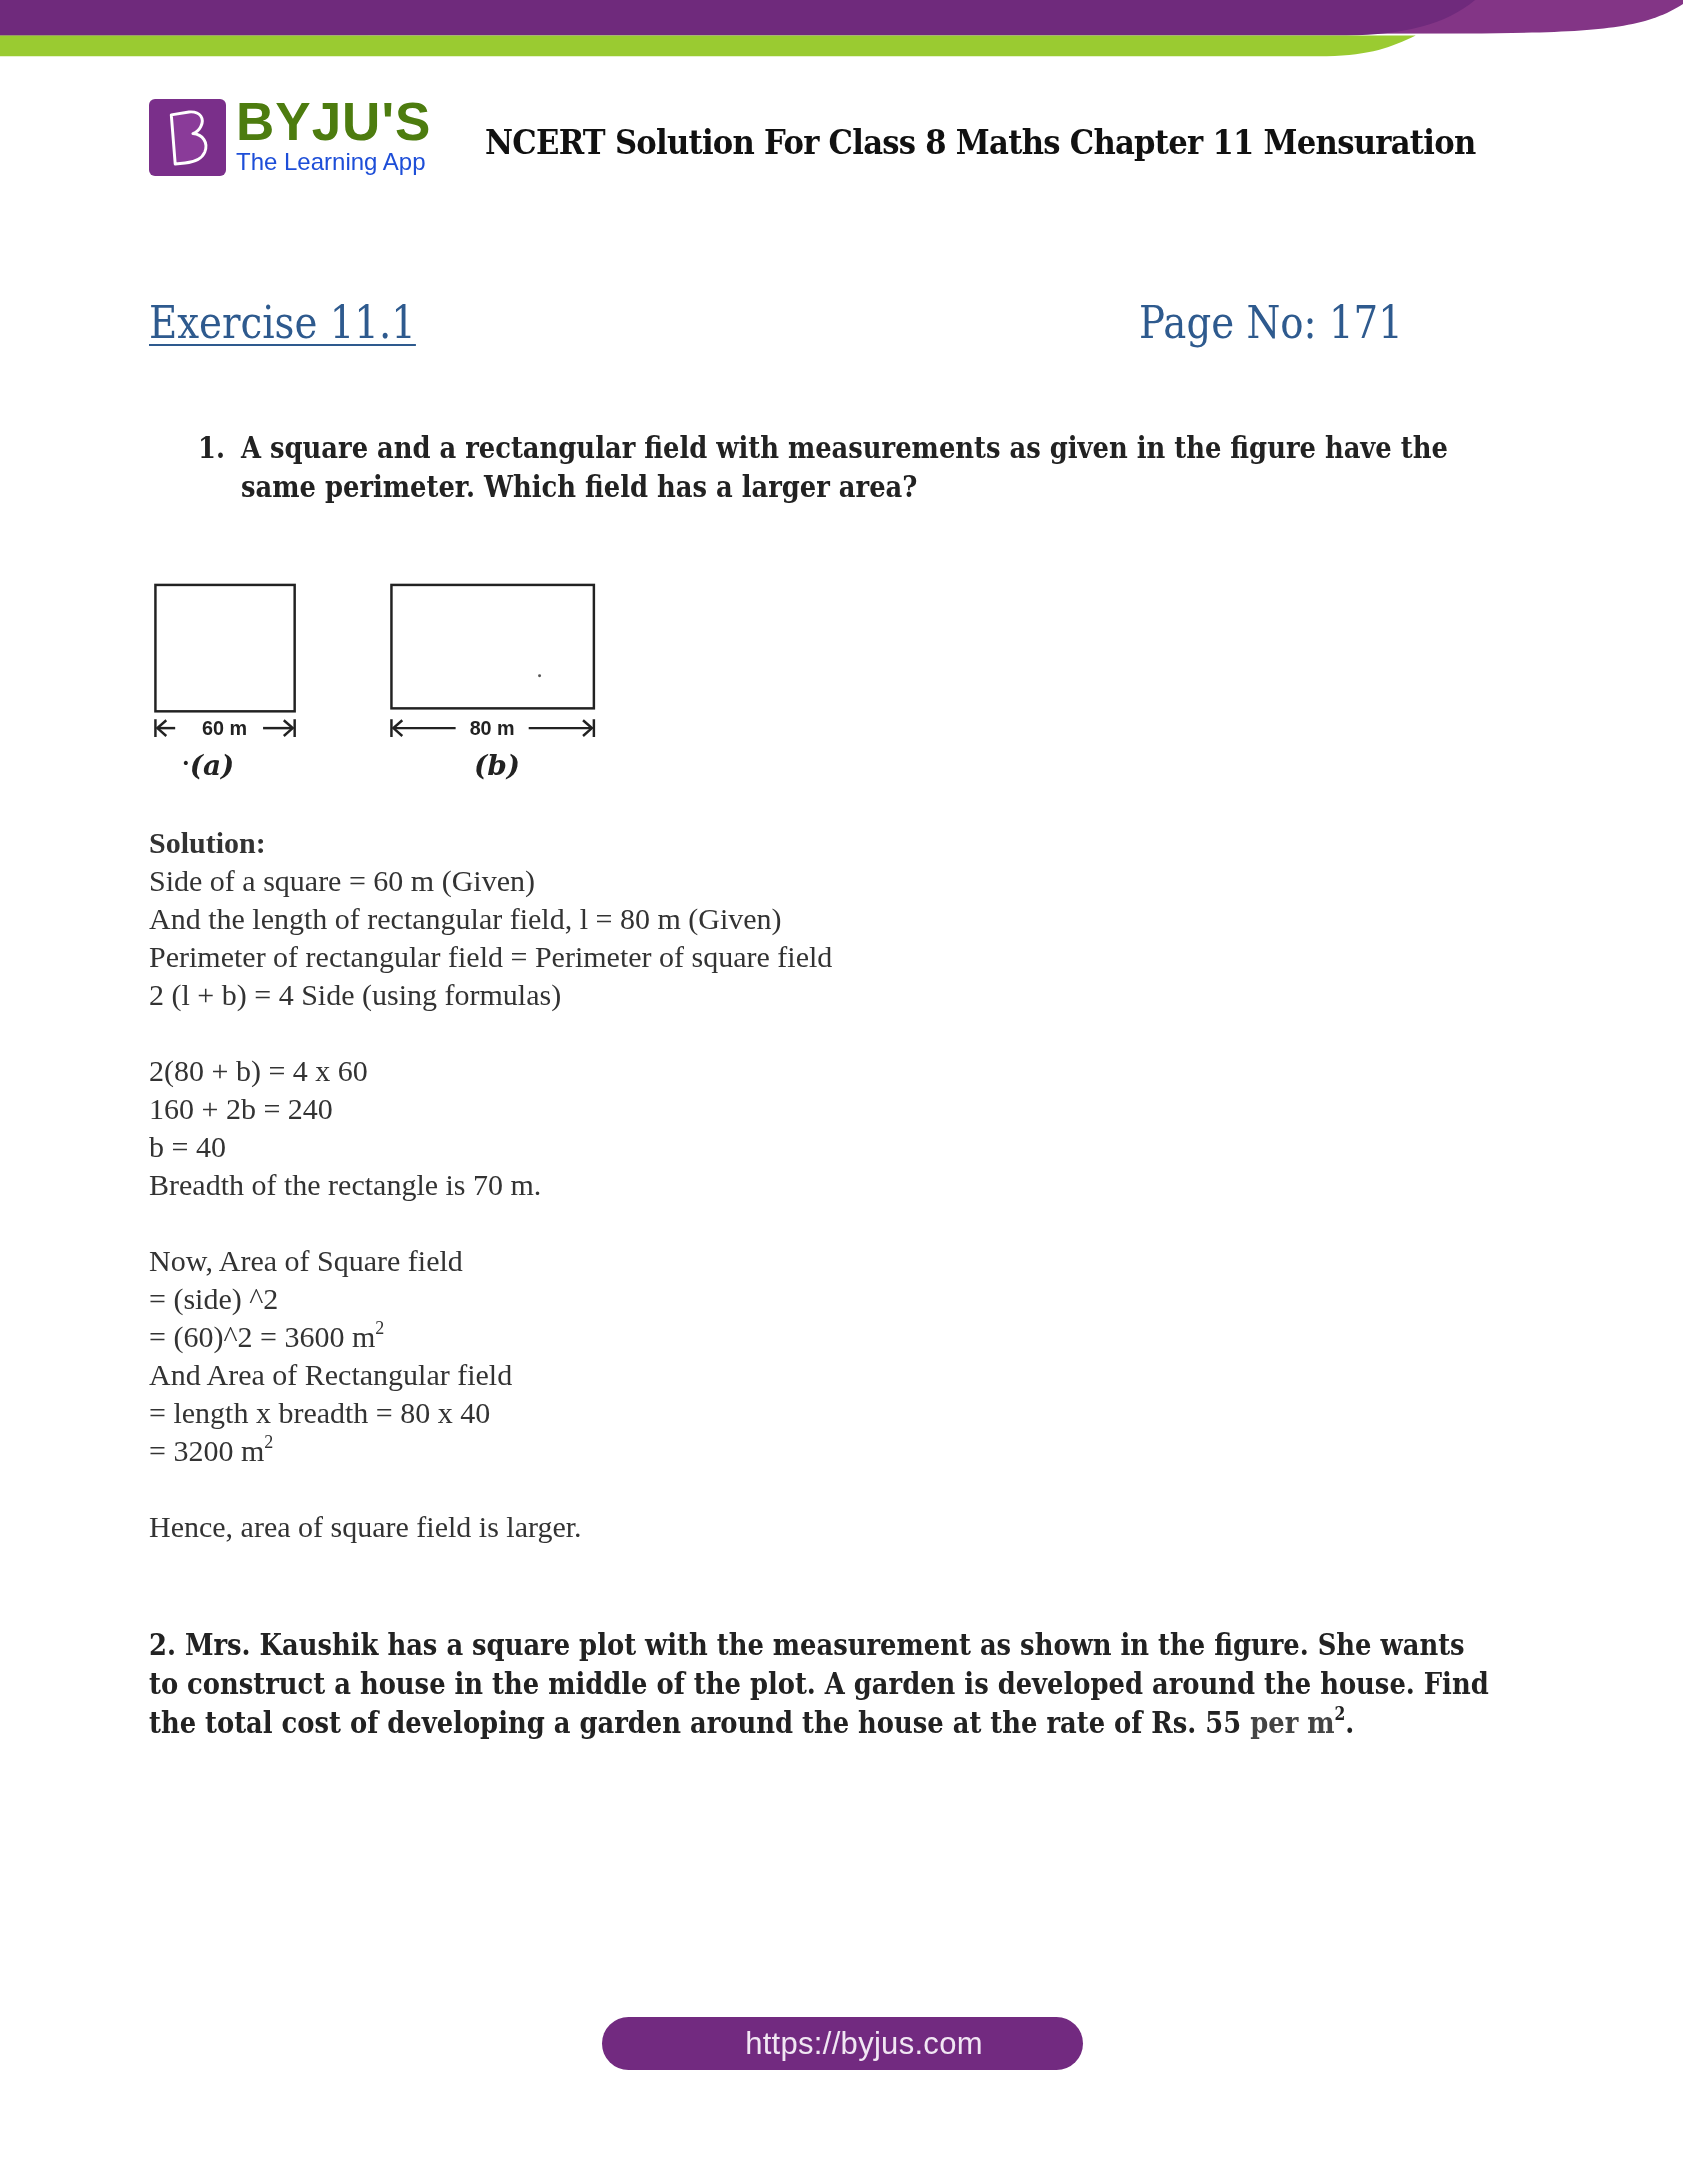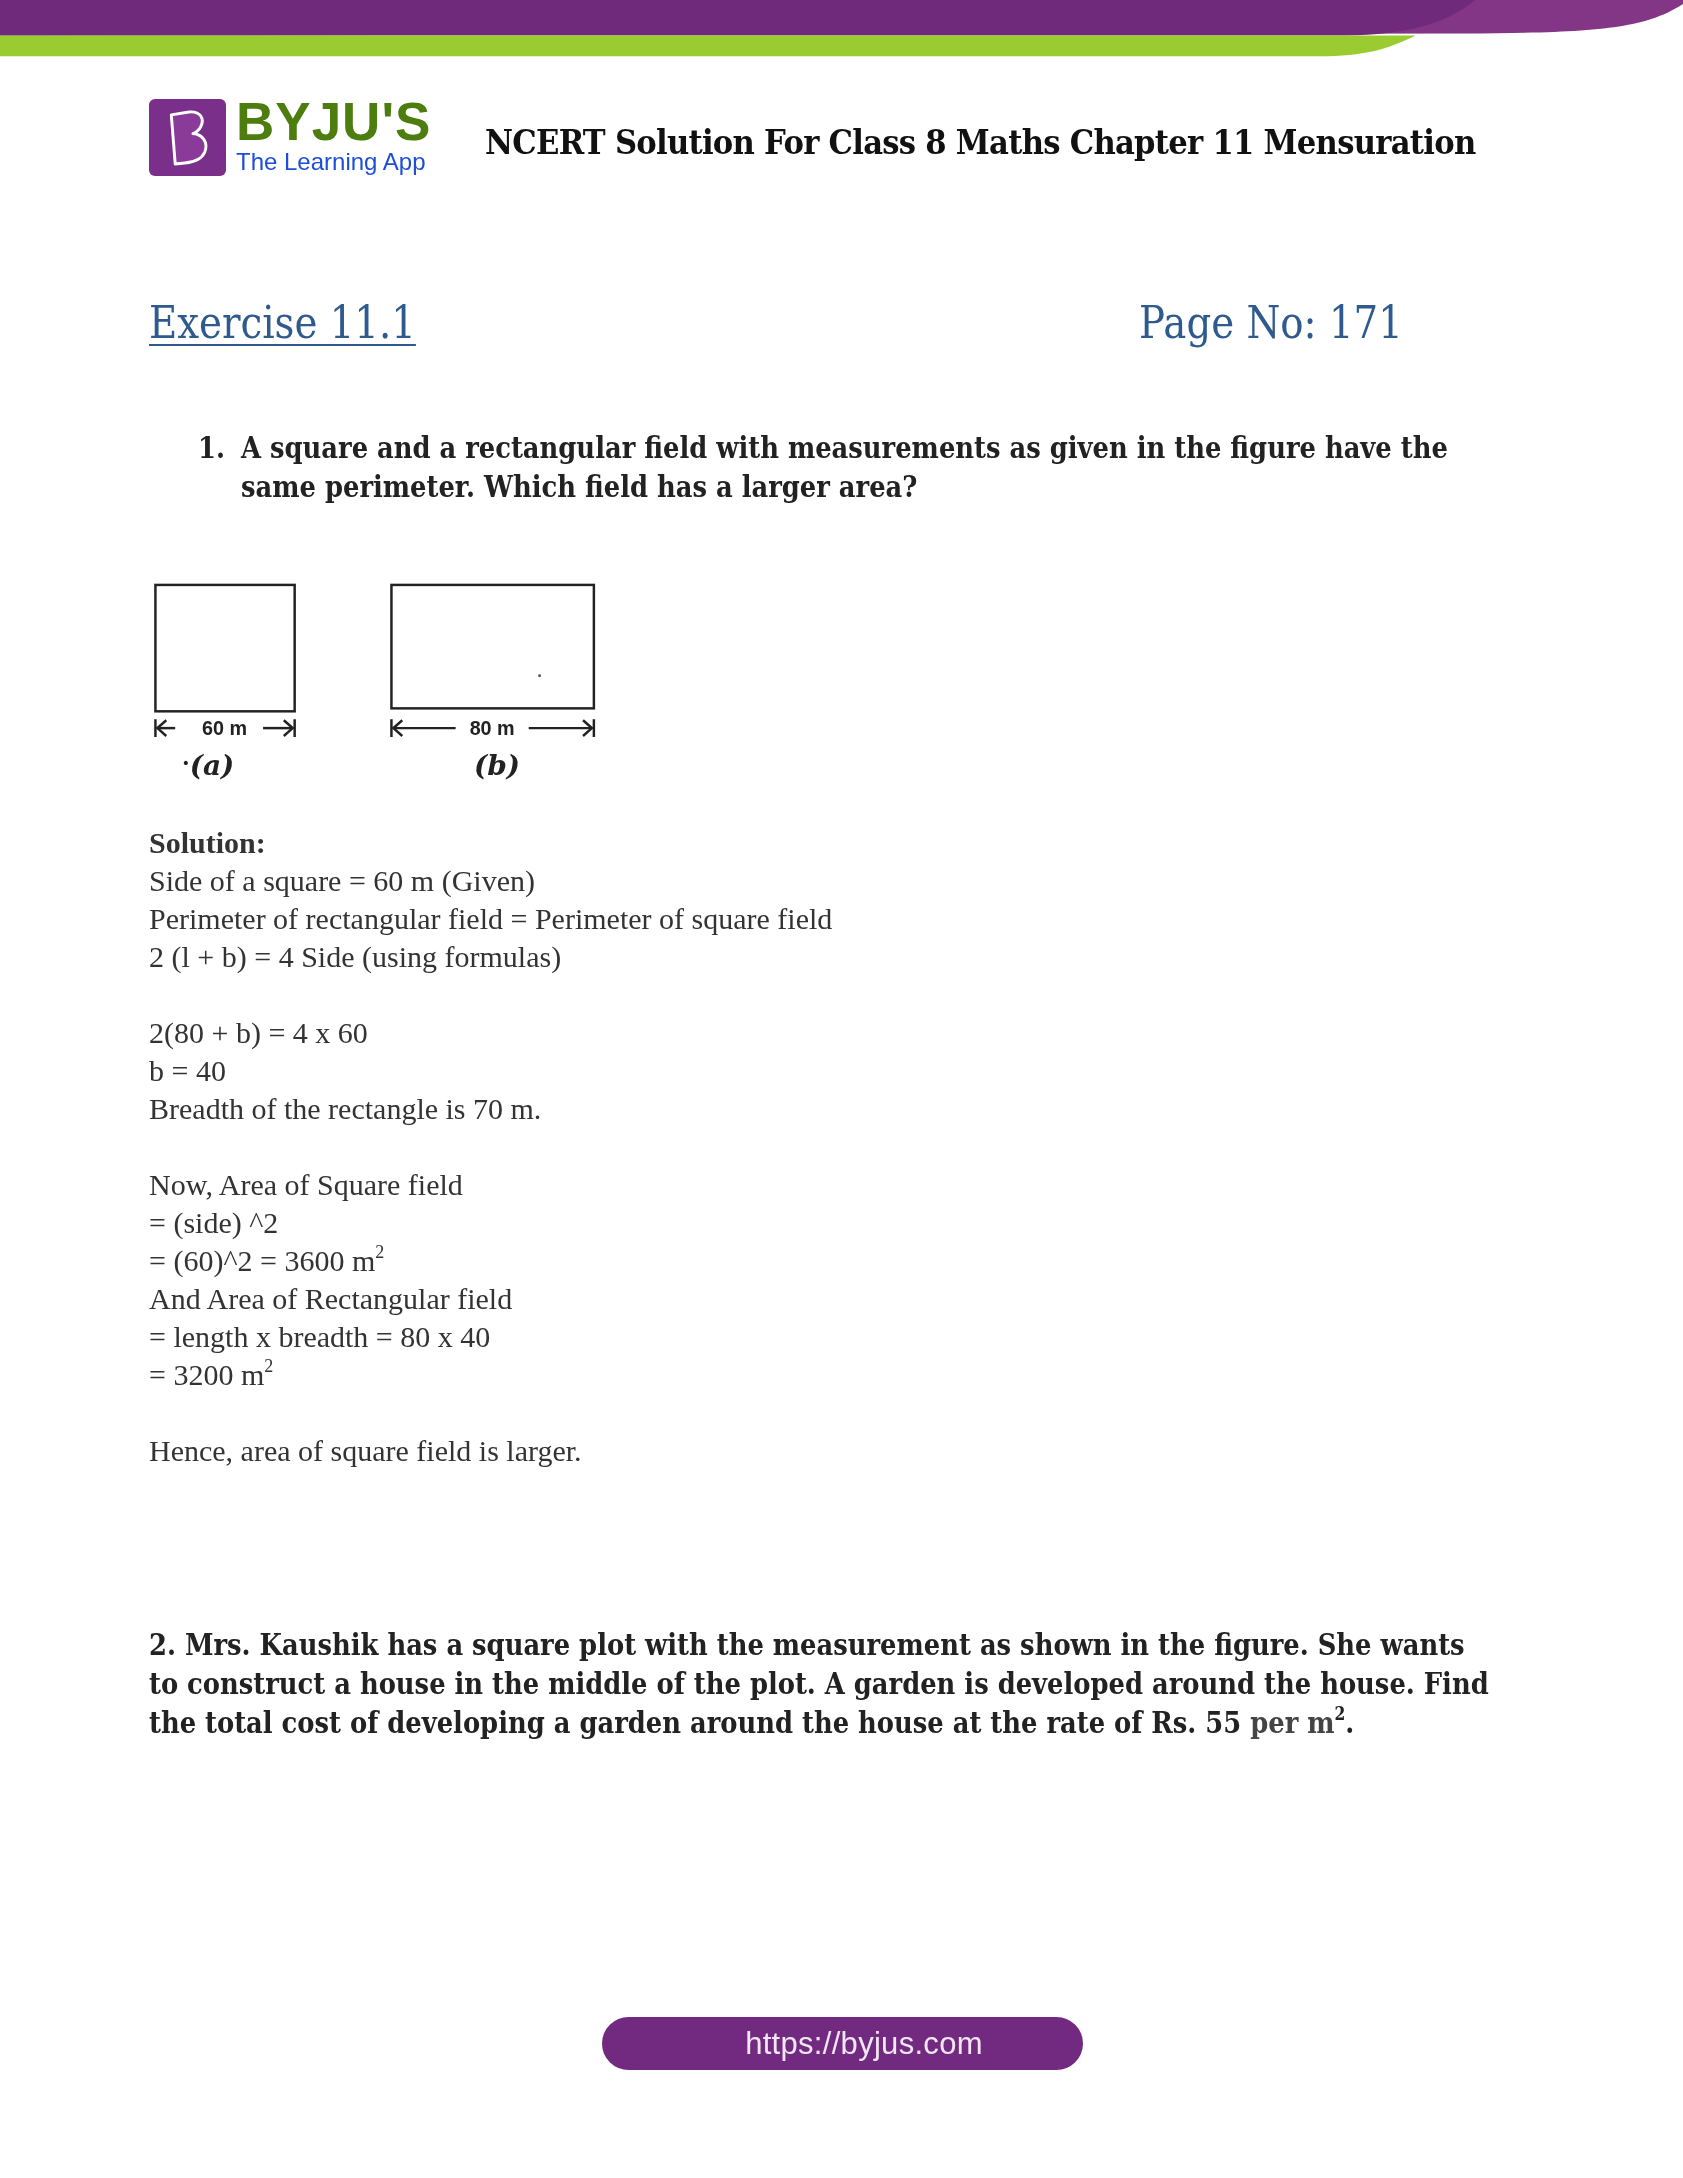--- a/index.html
+++ b/index.html
@@ -98,24 +98,26 @@
   </svg>
   <div class="fig-label" style="left:33px;top:170px;">
     <span style="font-style:normal;font-size:22px;position:relative;top:-4px;">·</span><span>(a)</span>
   </div>
   <div class="fig-label" style="left:325px;top:170px;">(b)</div>
 </div>
 
 <div class="solution">
   <div class="line heading">Solution:</div>
   <div class="line">Side of a square = 60 m (Given)</div>
+  <div class="line">And the length of rectangular field, l = 80 m (Given)</div>
   <div class="line">Perimeter of rectangular field = Perimeter of square field</div>
   <div class="line">2 (l + b) =  4  Side (using formulas)</div>
   <div class="gap"></div>
   <div class="line">2(80 + b) = 4 x 60</div>
+  <div class="line">160 + 2b = 240</div>
   <div class="line">b = 40</div>
   <div class="line">Breadth of the rectangle is 70 m.</div>
   <div class="gap"></div>
   <div class="line">Now, Area of Square field</div>
   <div class="line">= (side) ^2</div>
   <div class="line"><span>= (60)^2  = 3600 m</span><sup>2</sup></div>
   <div class="line">And Area of Rectangular field</div>
   <div class="line">= length x breadth = 80 x 40</div>
   <div class="line"><span>= 3200 m</span><sup>2</sup></div>
   <div class="gap"></div>

